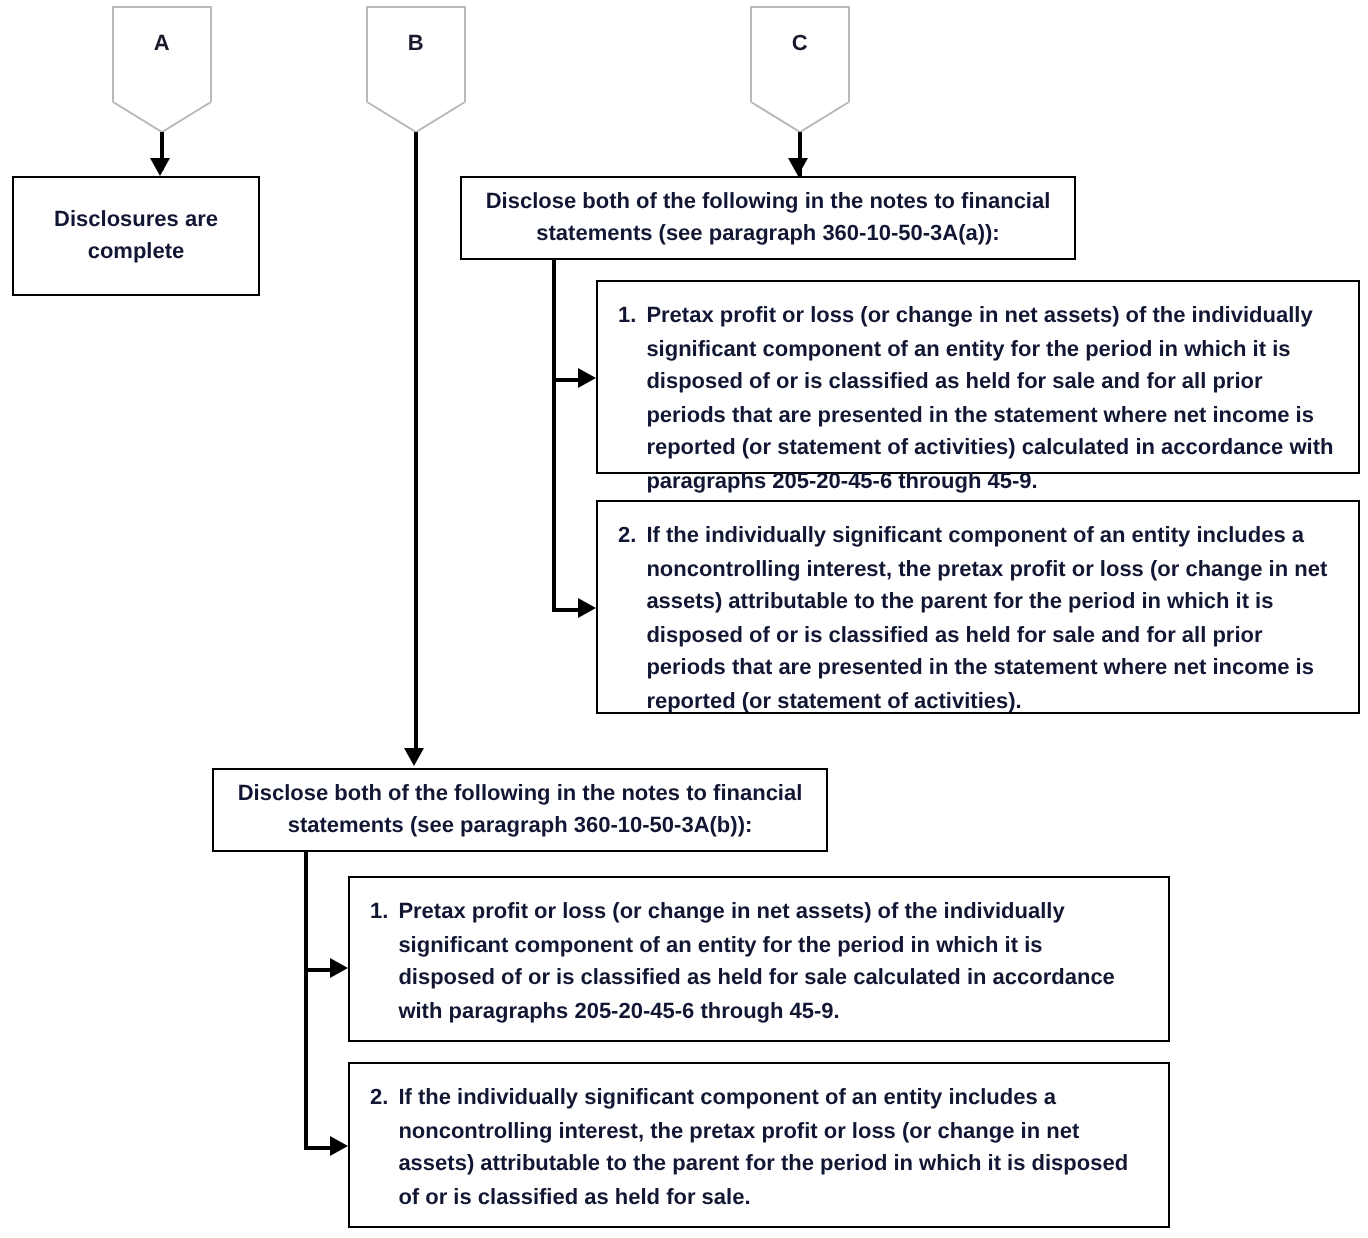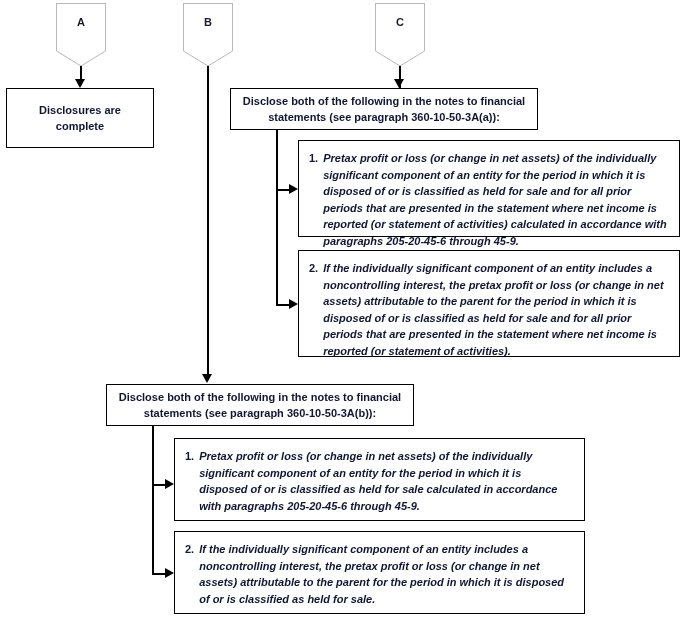--- a/index.html
+++ b/index.html
@@ -77,21 +77,20 @@
   .box .li-row {
     display: flex;
     align-items: flex-start;
   }
   .box .li-num {
     flex: 0 0 auto;
     padding-right: 5px;
   }
   .box .li-text {
     flex: 1 1 auto;
-    font-style: italic;
   }
 
   
   .vline {
     position: absolute;
     width: 1.5px;
     background: #000000;
   }
   .hline {
     position: absolute;
@@ -143,21 +142,21 @@
     <span class="pent-point">
       <svg width="50" height="16" viewBox="0 0 50 16">
         <path d="M0.5 0 L25 15 L49.5 0" fill="#ffffff" stroke="#b9b9b9" stroke-width="1"></path>
       </svg>
     </span>
   </div>
 
   <div class="vline" style="left:80px; top:66px; height:19px;"></div>
   <div class="arrow-down" style="left:75px; top:79px;"></div>
 
-  <div class="box centered" style="left:6px; top:88px; width:148px; height:60px;">
+  <div class="box centered" style="left:6px; top:88px; width:124px; height:60px;">
     <span>Disclosures are complete</span>
   </div>
 
   <div class="vline" style="left:399px; top:66px; height:23px;"></div>
   <div class="arrow-down" style="left:394px; top:79px;"></div>
 
   <div class="box centered" style="left:230px; top:88px; width:308px; height:42px;">
     <span>Disclose both of the following in the notes to financial statements (see paragraph 360-10-50-3A(a)):</span>
   </div>
 

